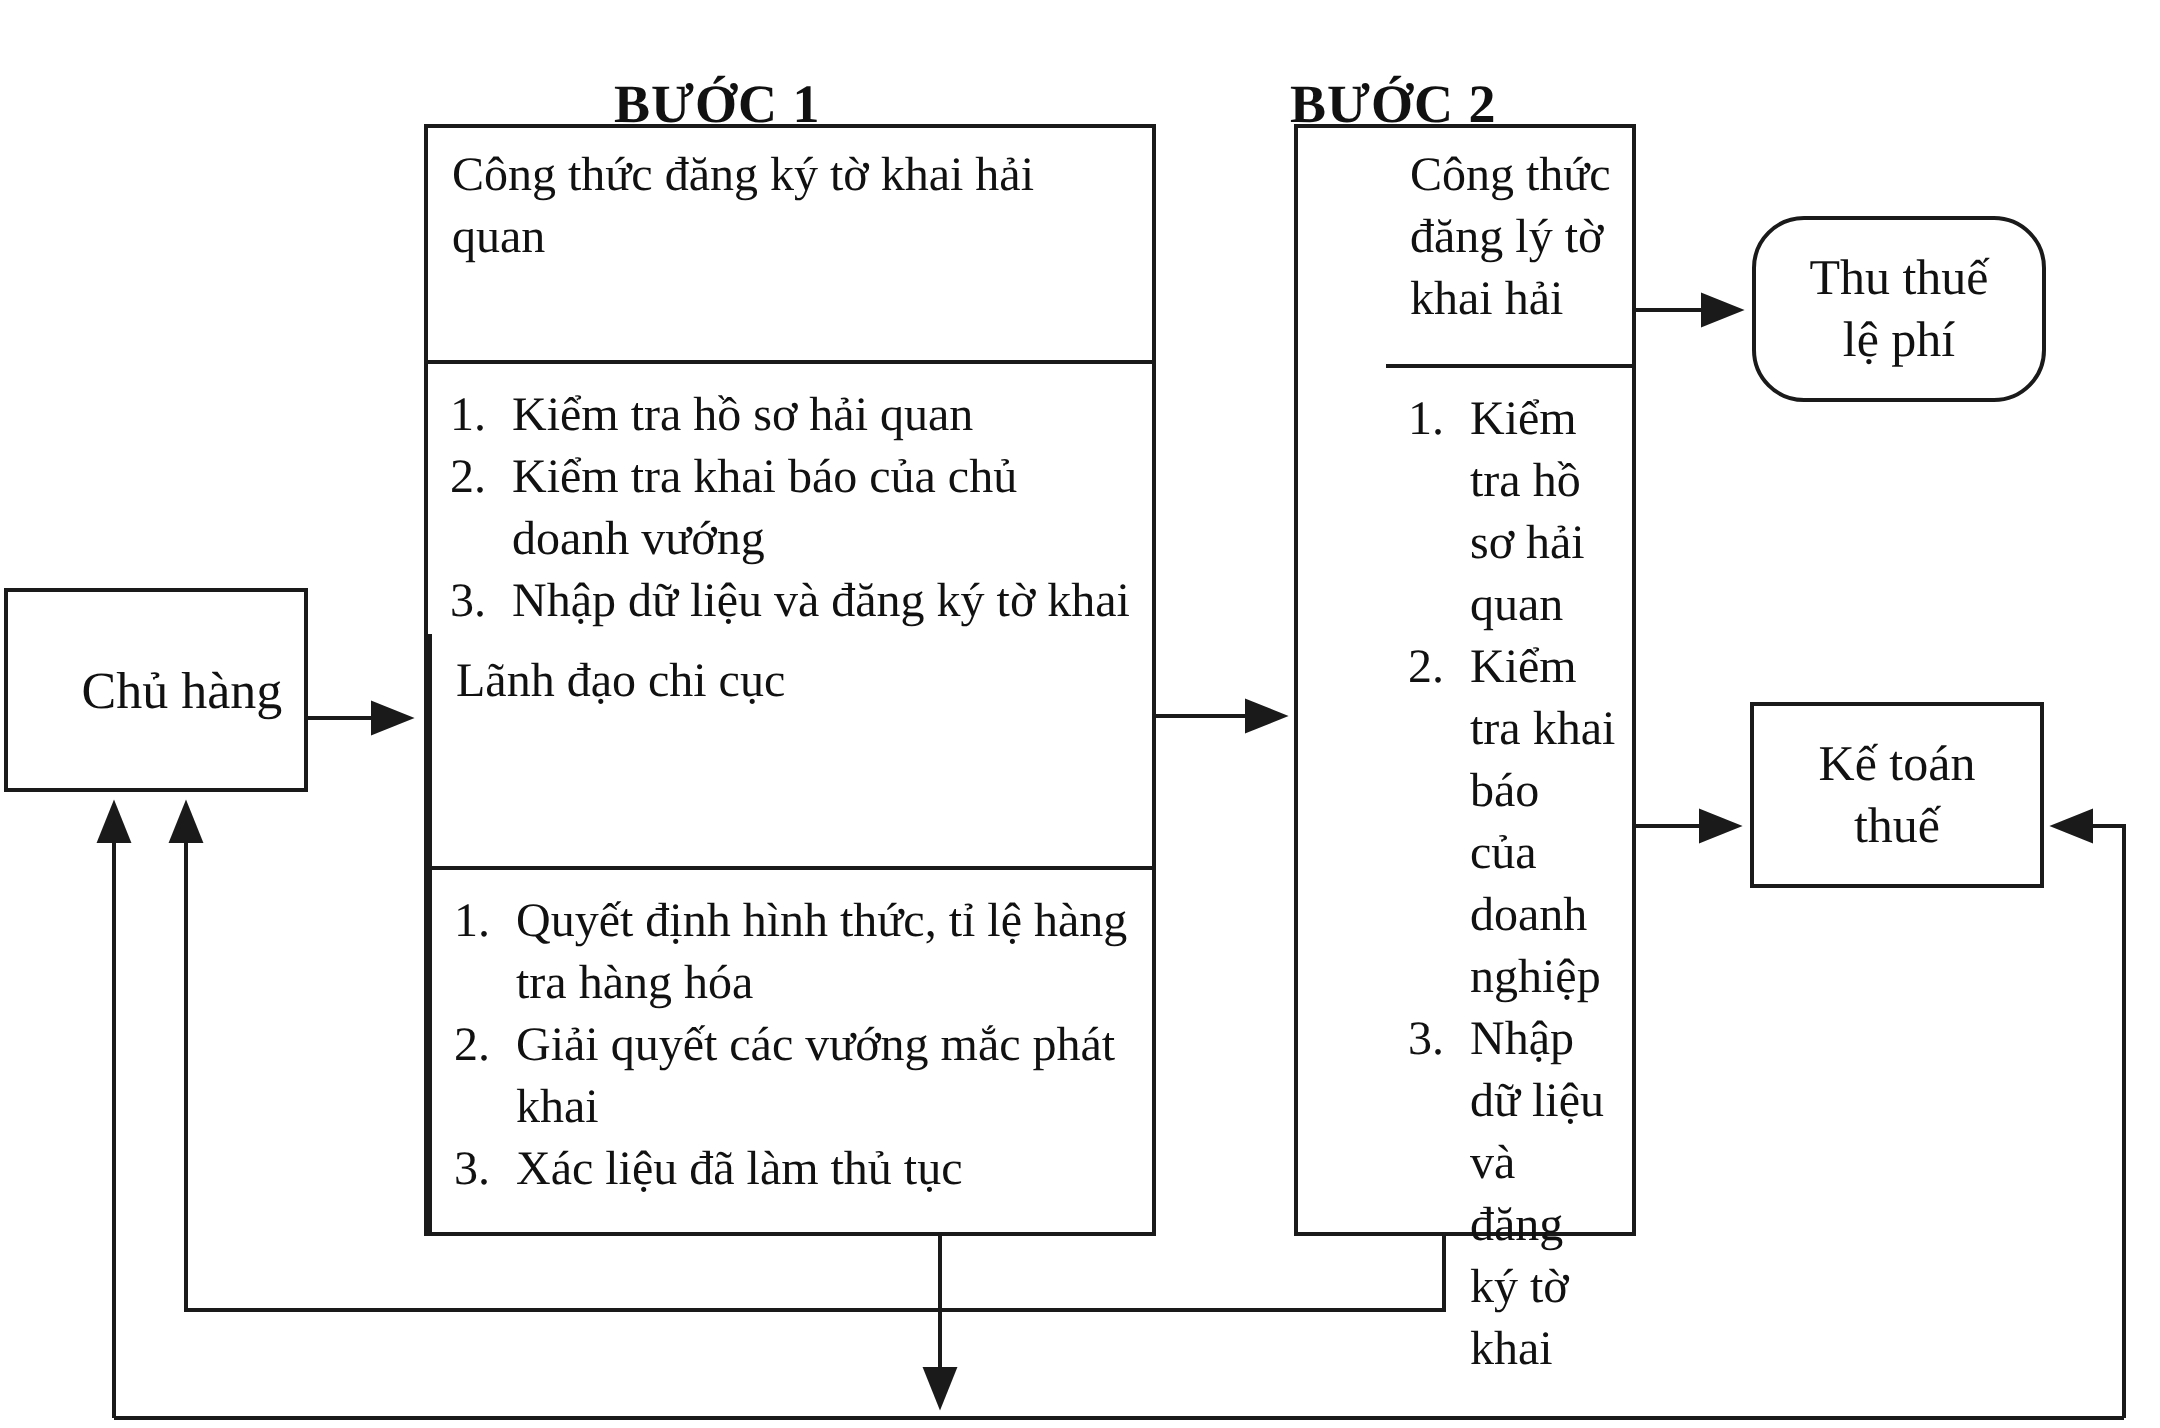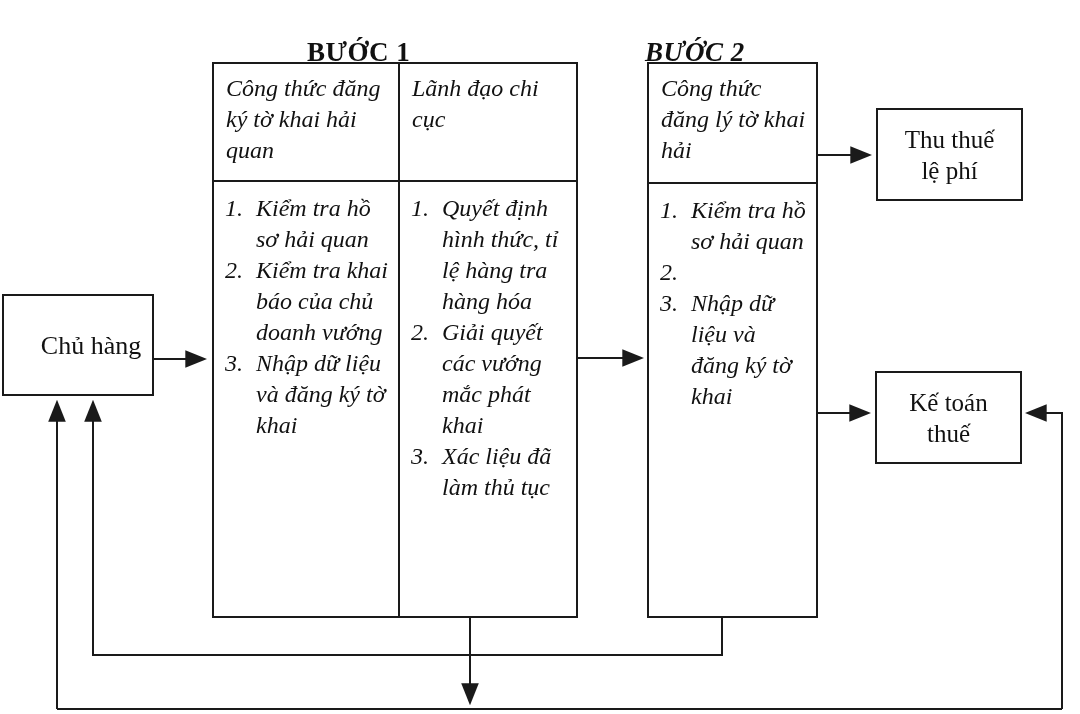--- a/index.html
+++ b/index.html
@@ -29,21 +29,21 @@
     position:absolute;background:var(--bg);
     border:2px solid var(--line);
     z-index:1;
   }
   .label-box{
     display:flex;align-items:center;justify-content:center;
     text-align:center;font-size:25px;line-height:31px;
   }
   .label-box .inner{display:block;}
 
-  .proc{display:flex;font-style:italic;}
+  .proc{display:flex;flex-direction:column;}
   .proc .col{display:flex;flex-direction:column;height:100%;}
   .proc .col + .col{border-left:2px solid var(--line);}
   .col .hdr{
     border-bottom:2px solid var(--line);
     padding:9px 10px 0 12px;
     font-size:24px;line-height:31px;
     flex:0 0 auto;
   }
   .col .body{padding:11px 4px 0 0;flex:1 1 auto;}
   .li{display:flex;font-size:24px;line-height:31px;}
@@ -66,21 +66,21 @@
     <path d="M818,155 L869,155" marker-end="url(#ah)"></path>
     <path d="M818,413 L868,413" marker-end="url(#ah)"></path>
     <path d="M57,709 L1062,709"></path>
     <path d="M1062,709 L1062,413 L1028,413" marker-end="url(#ah)"></path>
     <path d="M722,618 L722,655 L93,655 L93,403" marker-end="url(#ah)"></path>
     <path d="M470,618 L470,702" marker-end="url(#ah)"></path>
     <path d="M57,709 L57,403" marker-end="url(#ah)"></path>
   </svg>
 
   <div class="step-title" style="left:307px;width:170px;">BƯỚC 1</div>
-  <div class="step-title" style="left:645px;width:170px;font-style:italic;">BƯỚC 2</div>
+  <div class="step-title" style="left:645px;width:170px;">BƯỚC 2</div>
 
   <div class="box label-box" style="left:2px;top:294px;width:152px;height:102px;font-size:26px;padding-left:26px;">
     <span class="inner">Chủ hàng</span>
   </div>
 
   <div class="box proc" style="left:212px;top:62px;width:366px;height:556px;">
     <div class="col" style="flex:0 0 184px;">
       <div class="hdr" style="height:118px;">Công thức đăng ký tờ khai hải quan</div>
       <div class="body">
         <div class="li">
@@ -110,39 +110,40 @@
         </div>
         <div class="li">
           <span class="num">3.</span>
           <span class="txt">Xác liệu đã làm thủ tục</span>
         </div>
       </div>
     </div>
   </div>
 
   <div class="box proc" style="left:647px;top:62px;width:171px;height:556px;">
-    <div class="col" style="flex:1 1 auto;">
+    <div class="col" style="flex:1 1 auto;padding-left:44px;">
       <div class="hdr" style="height:120px;">Công thức đăng lý tờ khai hải</div>
       <div class="body">
         <div class="li">
           <span class="num">1.</span>
           <span class="txt">Kiểm tra hồ sơ hải quan</span>
         </div>
         <div class="li">
           <span class="num">2.</span>
+          <span class="txt">Kiểm tra khai báo của doanh nghiệp</span>
         </div>
         <div class="li">
           <span class="num">3.</span>
           <span class="txt">Nhập dữ liệu và đăng ký tờ khai</span>
         </div>
       </div>
     </div>
   </div>
 
-  <div class="box label-box" style="left:876px;top:108px;width:147px;height:93px;">
+  <div class="box label-box" style="left:876px;top:108px;width:147px;height:93px;border-radius:26px;">
     <span class="inner" style="width:105px;">Thu thuế lệ phí</span>
   </div>
 
-  <div class="box label-box" style="left:875px;top:371px;width:147px;height:93px;">
+  <div class="box label-box" style="left:875px;top:351px;width:147px;height:93px;">
     <span class="inner" style="width:100px;">Kế toán thuế</span>
   </div>
 
 </div>
 
 </body></html>

